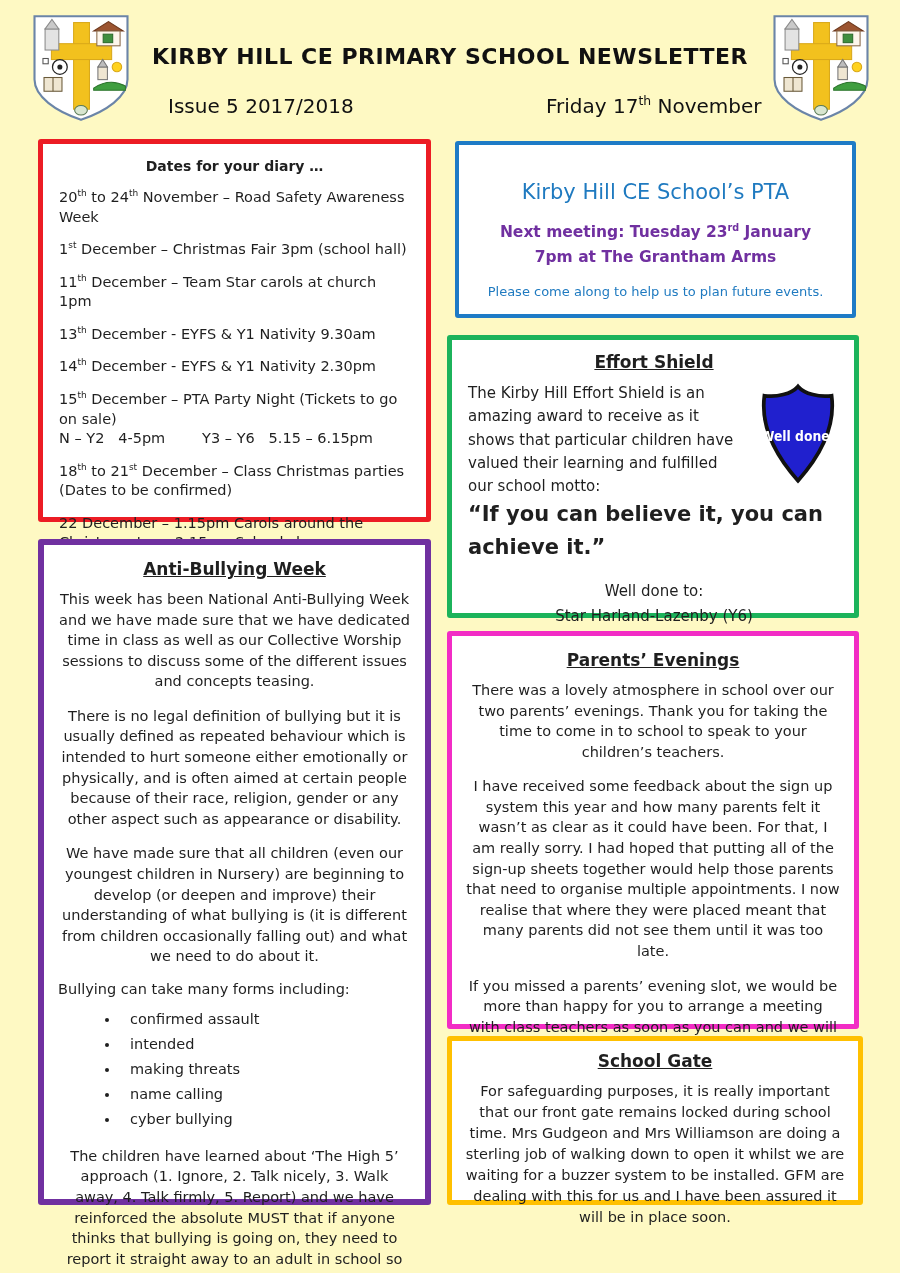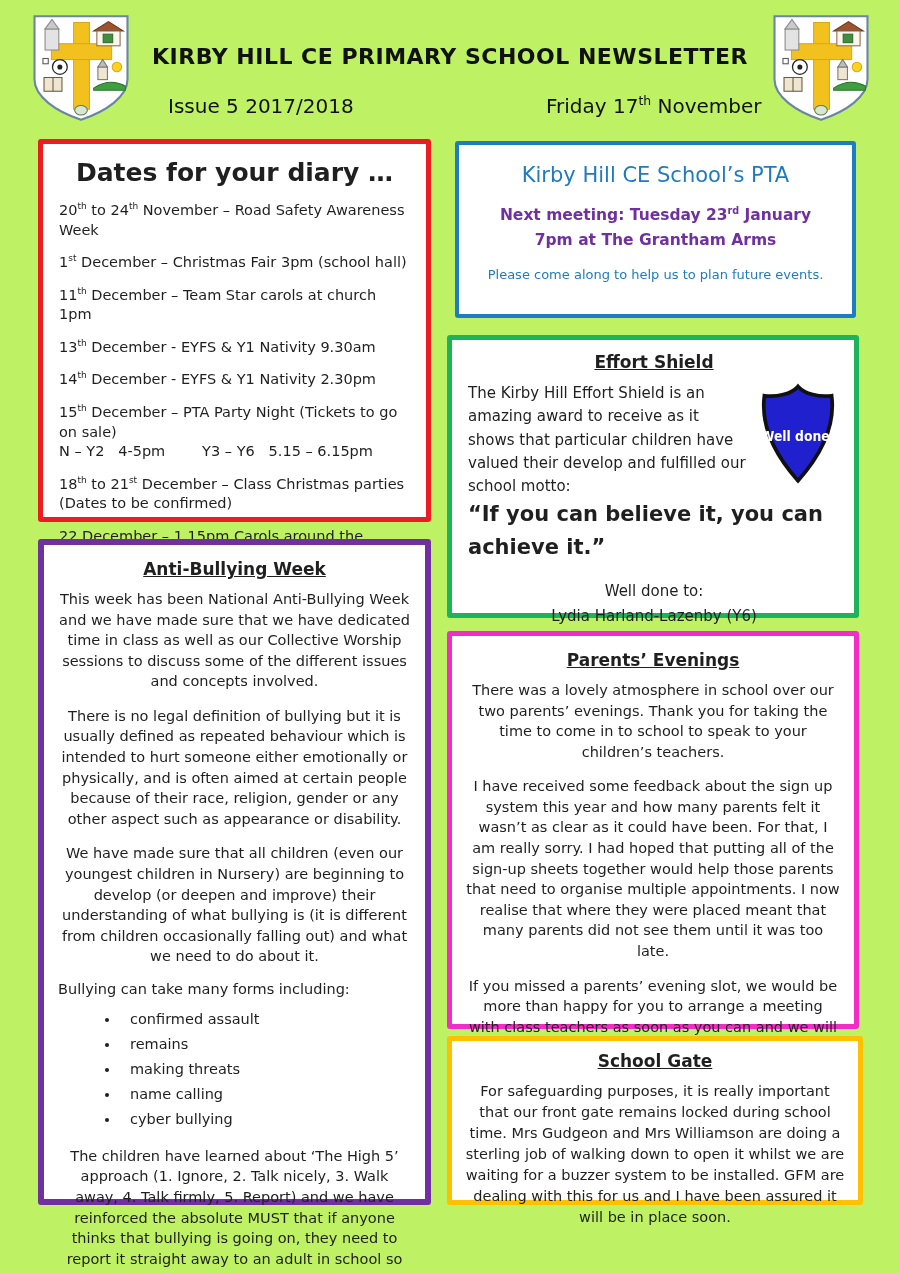--- a/index.html
+++ b/index.html
@@ -1,40 +1,40 @@
 <!DOCTYPE html>
 <html><head>
 <meta charset="utf-8">
 <style>
   html,body{margin:0;padding:0;background:#ffffff;}
   .page{
-    position:relative;width:900px;height:1273px;background:#bef264;
+    position:relative;width:900px;height:1273px;background:#fef9c3;
     font-family:"DejaVu Sans","Liberation Sans",sans-serif;color:#1f1f1f;overflow:hidden;
   }
   .crest{position:absolute;top:12px;width:106px;height:112px;}
   .crest.left{left:28px;}
   .crest.right{left:768px;}
   .main-title{position:absolute;left:140px;top:44px;width:620px;text-align:center;
     font-size:22px;font-weight:bold;letter-spacing:0.5px;color:#111;}
   .issue{position:absolute;left:168px;top:94px;font-size:20px;color:#111;}
   .edition-date{position:absolute;left:505px;top:94px;font-size:20px;color:#111;margin-left:41px;}
   sup{font-size:0.62em;vertical-align:super;line-height:0;}
 
   .box{position:absolute;background:#fff;box-sizing:border-box;border-radius:3px;}
   .dates-box{left:38px;top:139px;width:393px;height:383px;border:5px solid #ec1c24;padding:10px 16px;}
   .pta-box{left:455px;top:141px;width:401px;height:177px;border:4px solid #1e7bc6;padding:10px 14px;text-align:center;}
   .effort-box{left:447px;top:335px;width:412px;height:283px;border:5px solid #1cb35b;padding:8px 14px 8px 16px;}
   .bullying-box{left:38px;top:539px;width:393px;height:666px;border:6px solid #7030a0;padding:10px 14px;text-align:center;}
   .parents-box{left:447px;top:631px;width:412px;height:398px;border:5px solid #f22cc5;padding:10px 14px;text-align:center;}
   .gate-box{left:447px;top:1036px;width:416px;height:169px;border:5px solid #ffc000;padding:6px 12px;text-align:center;}
 
   .box-title{font-weight:bold;text-decoration:underline;font-size:17px;text-align:center;margin:4px 0 10px 0;}
-  .dates-title{font-weight:bold;font-size:25px;text-align:center;margin:4px 0 14px 0;text-decoration:none;}
+  .dates-title{font-weight:bold;font-size:14px;text-align:center;margin:4px 0 14px 0;text-decoration:none;}
   .date-entry{font-size:14.5px;margin:0 0 13px 0;line-height:1.35;white-space:pre-wrap;}
-  .pta-title{color:#1f7ac0;font-size:21px;margin:8px 0 16px 0;}
+  .pta-title{color:#1f7ac0;font-size:21px;margin:25px 0 16px 0;}
   .pta-meeting{color:#7030a0;font-weight:bold;font-size:15.5px;line-height:1.6;margin:0 0 14px 0;}
   .pta-note{color:#1f7ac0;font-size:13px;margin:6px 0;}
   .para{font-size:14.5px;line-height:1.42;margin:0 0 14px 0;}
   .effort-body{font-size:15px;line-height:1.55;margin:2px 0 0 0;}
   .motto{font-weight:bold;font-size:21px;line-height:1.55;}
   .effort-center{text-align:center;font-size:15px;line-height:1.65;margin-top:16px;}
   .badge-wrap{float:right;width:84px;height:104px;margin:0 0 6px 10px;position:relative;}
   .forms-intro{text-align:left;font-size:14.5px;margin:0 0 12px 0;}
   ul.bullets{list-style:disc;text-align:left;margin:0 0 16px 0;padding-left:62px;}
   ul.bullets li{font-size:14.5px;line-height:1.45;margin-bottom:4px;padding-left:10px;}
@@ -113,38 +113,38 @@
   </div>
 
   <div class="box effort-box">
     <div class="box-title">Effort Shield</div>
     <div class="badge-wrap">
       <svg viewBox="0 0 90 108" width="84" height="104">
         <path d="M45,3 C38,11 22,15 9,13 C6,36 11,66 45,104 C79,66 84,36 81,13 C68,15 52,11 45,3 Z" fill="#2020ce" stroke="#111111" stroke-width="4"></path>
         <text x="45" y="61" text-anchor="middle" font-size="15" font-weight="bold" fill="#ffffff" font-family="DejaVu Sans, Liberation Sans, sans-serif" textLength="80" lengthAdjust="spacingAndGlyphs">Well done!</text>
       </svg>
     </div>
-    <div class="effort-body">The Kirby Hill Effort Shield is an amazing award to receive as it shows that particular children have valued their develop and fulfilled our school motto:</div>
+    <div class="effort-body">The Kirby Hill Effort Shield is an amazing award to receive as it shows that particular children have valued their learning and fulfilled our school motto:</div>
     <div class="motto">“If you can believe it, you can achieve it.”</div>
     <div class="effort-center">
       <span>Well done to:</span><br>
-      <span>Lydia Harland-Lazenby (Y6)</span><br>
+      <span>Star Harland-Lazenby (Y6)</span><br>
       <span>&amp; Tom Springell (Y1)</span>
     </div>
   </div>
 
   <div class="box bullying-box">
     <div class="box-title">Anti-Bullying Week</div>
-    <p class="para">This week has been National Anti-Bullying Week and we have made sure that we have dedicated time in class as well as our Collective Worship sessions to discuss some of the different issues and concepts involved.</p>
+    <p class="para">This week has been National Anti-Bullying Week and we have made sure that we have dedicated time in class as well as our Collective Worship sessions to discuss some of the different issues and concepts teasing.</p>
     <p class="para">There is no legal definition of bullying but it is usually defined as repeated behaviour which is intended to hurt someone either emotionally or physically, and is often aimed at certain people because of their race, religion, gender or any other aspect such as appearance or disability.</p>
     <p class="para">We have made sure that all children (even our youngest children in Nursery) are beginning to develop (or deepen and improve) their understanding of what bullying is (it is different from children occasionally falling out) and what we need to do about it.</p>
     <p class="forms-intro">Bullying can take many forms including:</p>
     <ul class="bullets">
       <li>confirmed assault</li>
-      <li>remains</li>
+      <li>intended</li>
       <li>making threats</li>
       <li>name calling</li>
       <li>cyber bullying</li>
     </ul>
     <p class="para">The children have learned about ‘The High 5’ approach (1. Ignore, 2. Talk nicely, 3. Walk away, 4. Talk firmly, 5. Report) and we have reinforced the absolute MUST that if anyone thinks that bullying is going on, they need to report it straight away to an adult in school so that it can be addressed.</p>
   </div>
 
   <div class="box parents-box">
     <div class="box-title">Parents’ Evenings</div>
     <p class="para">There was a lovely atmosphere in school over our two parents’ evenings.  Thank you for taking the time to come in to school to speak to your children’s teachers.</p>

